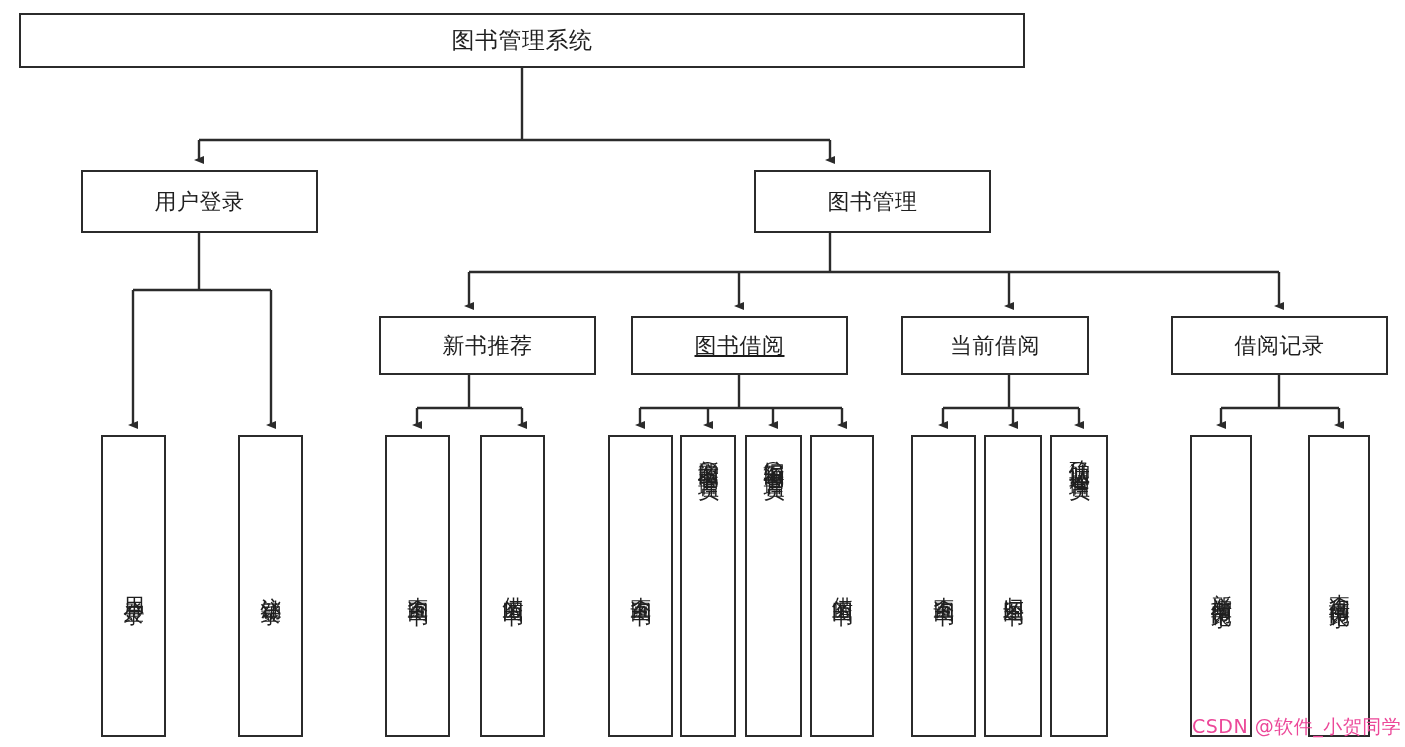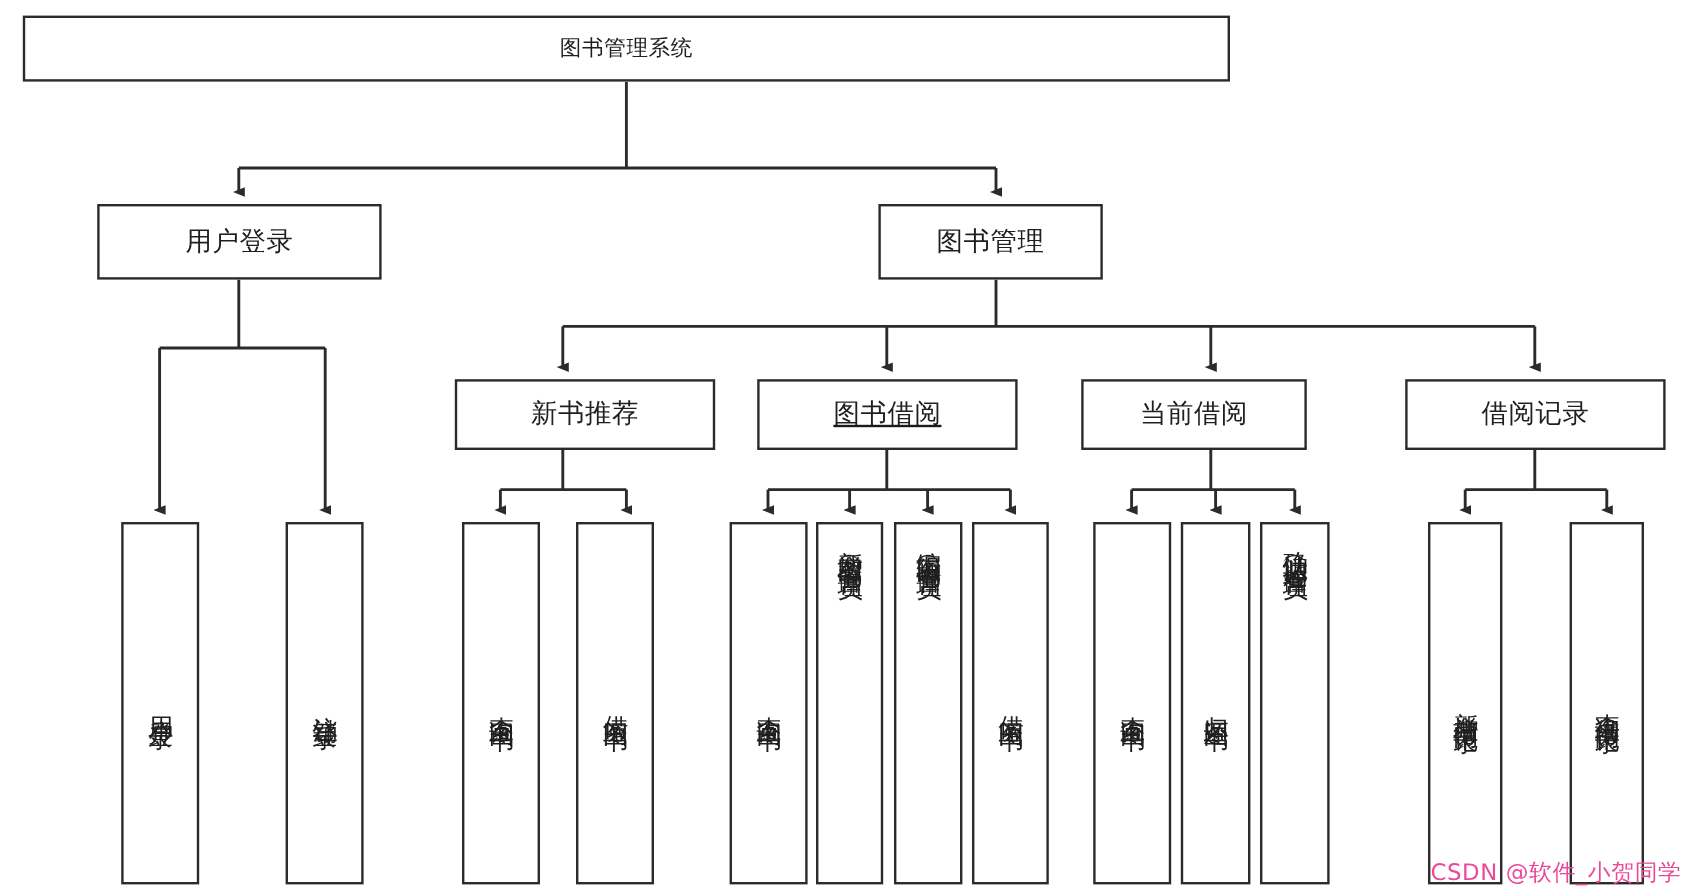--- a/index.html
+++ b/index.html
@@ -35,21 +35,21 @@
     display:block;
     line-height:1.18;
     letter-spacing:0.5px;
     color:#1f1f1f;
     white-space:pre-line;
   }
   
   .node.h .label{
     font-size:22px;
   }
-  .node.root .label{ font-size:18px; }
+  .node.root .label{ font-size:23px; }
   
   .node.v{
     align-items:flex-start;
     justify-content:center;
     padding-top:6px;
   }
   .node.v .label{
     writing-mode:vertical-rl;
     text-orientation:upright;
     font-size:21px;
@@ -125,21 +125,21 @@
     </g>
   </svg>
 
   <div class="node h root" style="left:19px;top:13px;width:1006px;height:55px;">
     <span class="label">图书管理系统</span>
   </div>
 
   <div class="node h" style="left:81px;top:170px;width:237px;height:63px;">
     <span class="label">用户登录</span>
   </div>
-  <div class="node h" style="left:732px;top:170px;width:187px;height:63px;">
+  <div class="node h" style="left:754px;top:170px;width:237px;height:63px;">
     <span class="label">图书管理</span>
   </div>
 
   <div class="node h" style="left:379px;top:316px;width:217px;height:59px;">
     <span class="label">新书推荐</span>
   </div>
   <div class="node h" style="left:631px;top:316px;width:217px;height:59px;text-decoration:underline;">
     <span class="label">图书借阅</span>
   </div>
   <div class="node h" style="left:901px;top:316px;width:188px;height:59px;">

